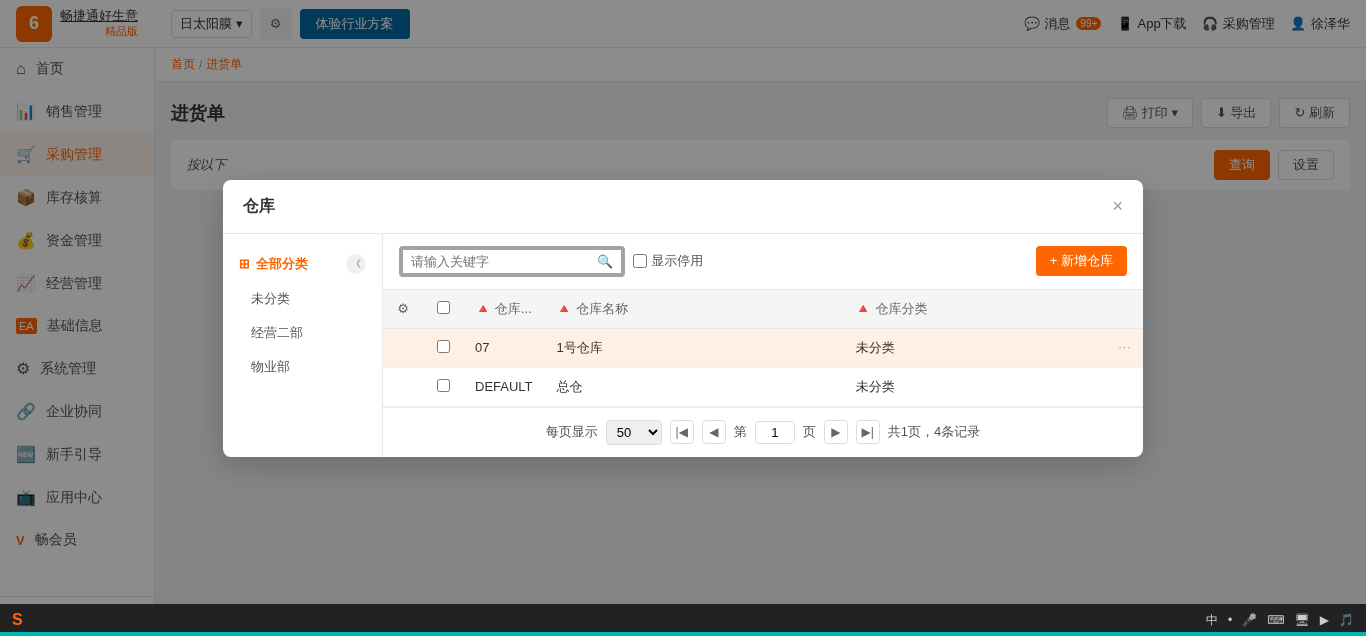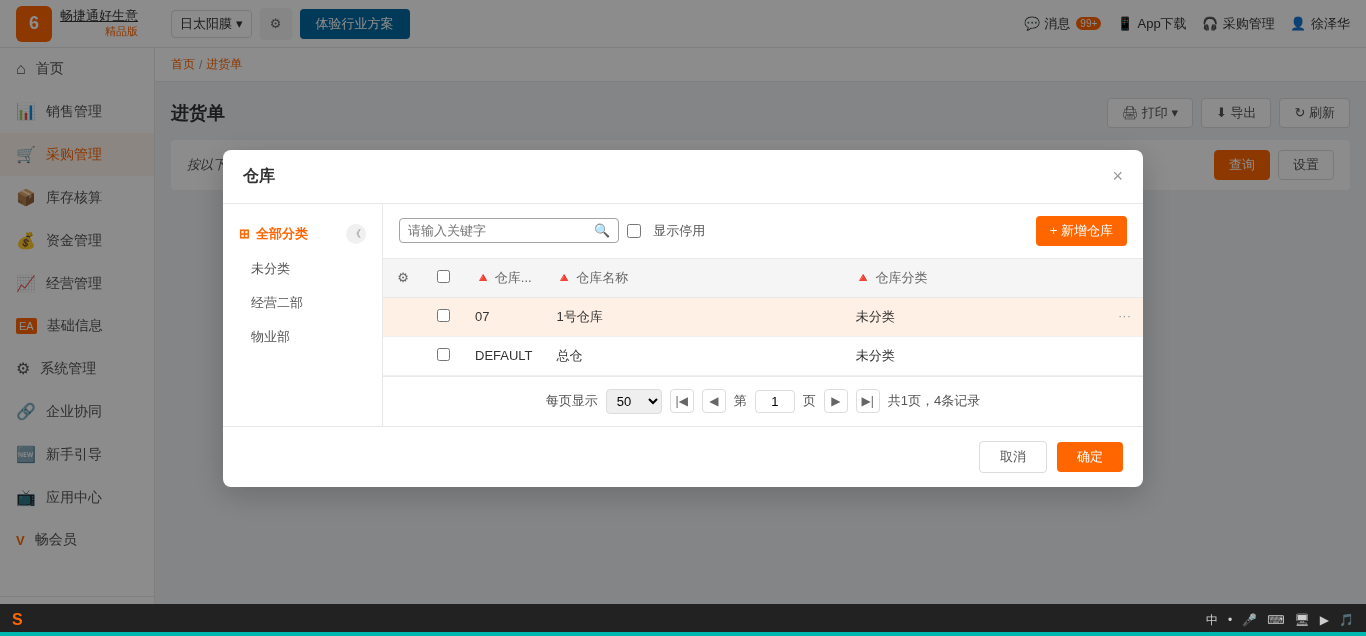--- a/index.html
+++ b/index.html
@@ -180,29 +180,29 @@
     }
     .content-toolbar {
       display: flex; align-items: center; justify-content: space-between;
       padding: 12px 16px; border-bottom: 1px solid #e8e8e8;
     }
     .search-box {
       display: flex; align-items: center; gap: 8px;
     }
     .search-input-wrap {
       display: flex; align-items: center;
-      border: 1px solid #a3a3a3; border-radius: 4px;
+      border: 4px solid #a3a3a3; border-radius: 4px;
       padding: 4px 8px; gap: 6px; background: #fff;
     }
     .search-input {
       border: none; outline: none; width: 180px; font-size: 13px; color: #333;
     }
     .search-icon { color: #999; cursor: pointer; }
     .show-disabled {
-      display: flex; align-items: center; gap: 12px; color: #555;
+      display: flex; align-items: center; gap: 4px; color: #555;
     }
     .checkbox { width: 14px; height: 14px; cursor: pointer; }
     .add-btn {
       background: #f60; color: #fff; border: none;
       padding: 6px 14px; border-radius: 4px; cursor: pointer; font-size: 13px;
       white-space: nowrap;
     }
 
     
     .table-wrap {
@@ -508,24 +508,20 @@
           <span>第</span>
           <input type="text" class="pag-input" value="1" style="">
           <span>页</span>
           <button class="pag-btn">▶</button>
           <button class="pag-btn">▶|</button>
           <span>共1页，4条记录</span>
         </div>
       </div>
     </div>
 
-    <div class="modal-footer">
-      <button class="btn-cancel">取消</button>
-      <button class="btn-confirm">确定</button>
-    </div>
   </div>
 </div>
 
 <div class="status-bar">
   <div style="position:absolute;left:0;bottom:0;right:0;height:4px;background:#00b8b0;"></div>
   <span style="color:#f60;font-weight:bold;font-size:16px;margin-right:auto;position:relative;z-index:1;">S</span>
   <span class="status-item" style="position:relative;z-index:1;">中</span>
   <span class="status-item" style="position:relative;z-index:1;">•</span>
   <span class="status-item" style="position:relative;z-index:1;">🎤</span>
   <span class="status-item" style="position:relative;z-index:1;">⌨</span>

